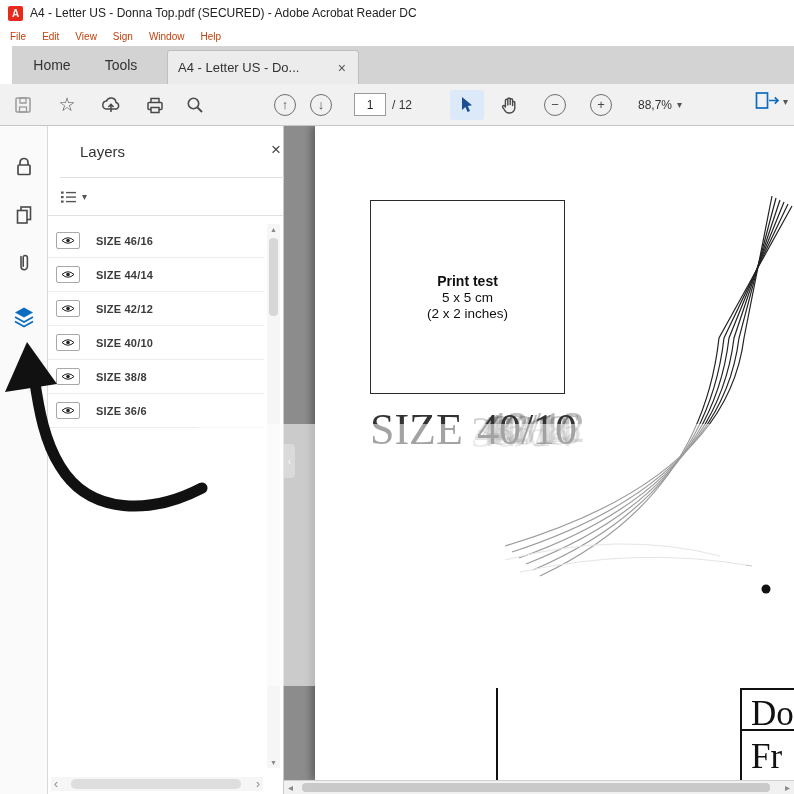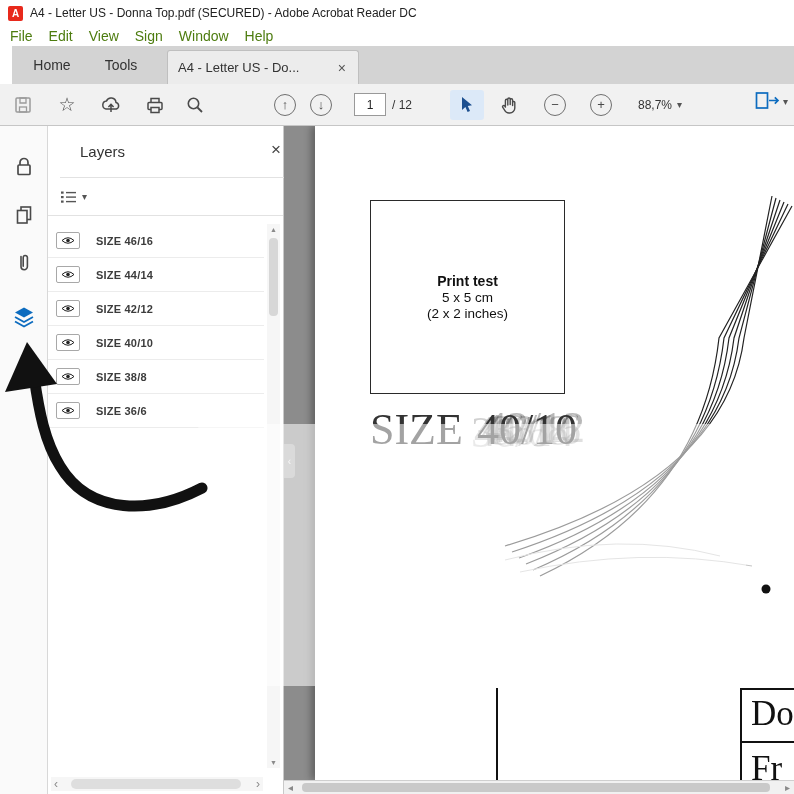--- a/index.html
+++ b/index.html
@@ -9,21 +9,21 @@
   
   .titlebar{position:absolute;left:0;top:0;width:794px;height:26px;background:#ffffff;
             display:flex;align-items:center;padding-left:8px;box-sizing:border-box;gap:7px;}
   .adobe-ico{width:15px;height:15px;background:#e8291c;border-radius:2px;color:#fff;
              font-size:10px;font-weight:bold;display:flex;align-items:center;justify-content:center;}
   .titlebar .t-text{font-size:12px;color:#222;}
 
   
   .menubar{position:absolute;left:0;top:26px;width:794px;height:20px;background:#ffffff;
            display:flex;align-items:center;padding-left:2px;box-sizing:border-box;}
-  .menu-item{font-size:14px;color:#4d7c0f;padding:0 8px;cursor:default;}
+  .menu-item{font-size:10px;color:#c2410c;padding:0 8px;cursor:default;}
 
   
   .tabbar{position:absolute;left:12px;top:46px;width:794px;height:38px;background:#d3d3d3;}
   .tab-plain{position:absolute;top:0;height:38px;line-height:38px;font-size:14px;color:#333;text-align:center;}
   .tab-home{left:10px;width:60px;}
   .tab-tools{left:78px;width:62px;}
   .tab-active{position:absolute;left:155px;top:4px;width:192px;height:34px;background:#ececec;
               border:1px solid #bfbfbf;border-bottom:none;border-radius:3px 3px 0 0;box-sizing:border-box;
               display:flex;align-items:center;padding:0 10px;font-size:13px;color:#333;}
   .tab-active .tab-close{margin-left:auto;font-size:14px;color:#555;padding:0 2px;}
@@ -101,21 +101,21 @@
   .g2{transform:translate(-3px,2px);opacity:.30;}
   .g3{transform:translate(8px,-2px);opacity:.34;}
   .g4{transform:translate(14px,1px);opacity:.26;}
   .g5{transform:translate(-6px,3px);opacity:.22;}
 
   .pattern-svg{position:absolute;left:160px;top:60px;}
 
   .corner-box{position:absolute;left:425px;top:562px;width:54px;height:92px;background:#fff;
               border-left:2.5px solid #111;border-top:2.5px solid #111;box-sizing:border-box;
               font-family:"Liberation Serif",serif;font-size:35px;color:#111;}
-  .corner-cell1{height:53px;border-bottom:2px solid #111;box-sizing:border-box;padding:4px 0 0 9px;}
+  .corner-cell1{height:41px;border-bottom:2px solid #111;box-sizing:border-box;padding:4px 0 0 9px;}
   .corner-cell2{padding:6px 0 0 9px;}
   .fold-line{position:absolute;left:181px;top:562px;width:2px;height:92px;background:#111;}
 
   
   .note-backdrop{position:absolute;left:198px;top:424px;width:548px;height:262px;
                  background:rgba(255,255,255,.55);border-radius:5px;}
   .note-text{position:absolute;left:190px;top:479px;width:560px;text-align:center;
              font-size:40px;color:#1c1c1c;}
   .note-line{height:66px;line-height:66px;white-space:nowrap;}
   .arrow-svg{position:absolute;left:0;top:330px;}

